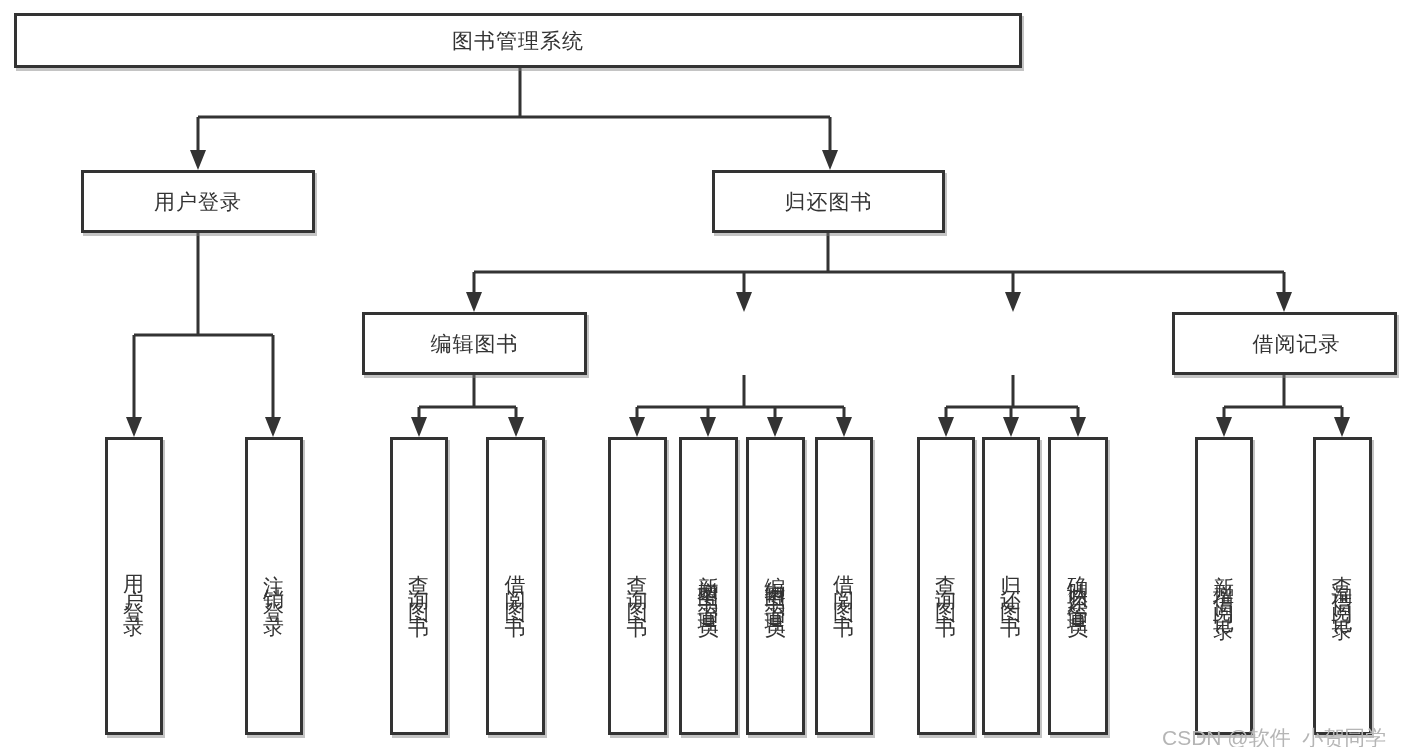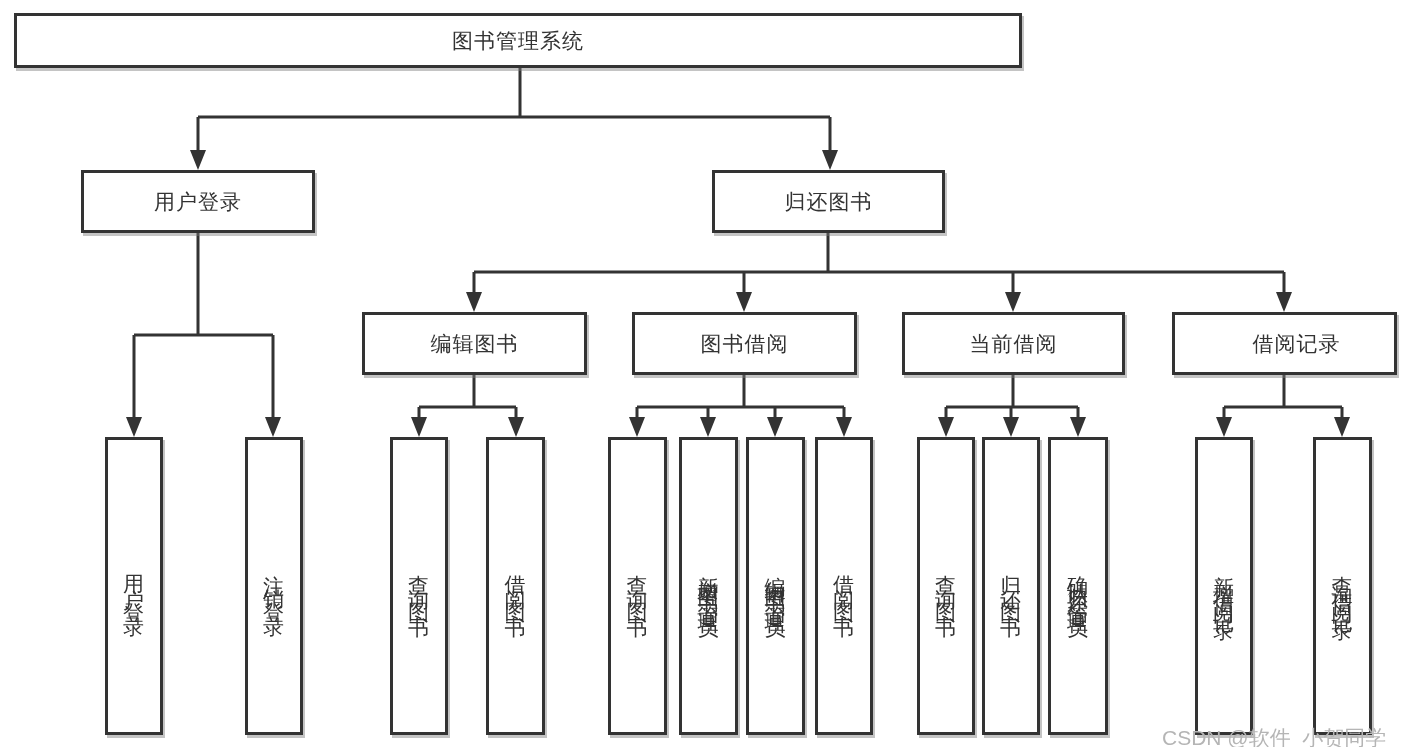--- a/index.html
+++ b/index.html
@@ -84,26 +84,20 @@
   <div class="node hbox" style="left:81px;top:170px;width:234px;height:63px;">
     <span>用户登录</span>
   </div>
   <div class="node hbox" style="left:712px;top:170px;width:233px;height:63px;">
     <span>归还图书</span>
   </div>
 
   <div class="node hbox" style="left:362px;top:312px;width:225px;height:63px;">
     <span>编辑图书</span>
   </div>
-  <div class="node hbox" style="left:632px;top:312px;width:225px;height:63px;">
-    <span>图书借阅</span>
-  </div>
-  <div class="node hbox" style="left:902px;top:312px;width:223px;height:63px;">
-    <span>当前借阅</span>
-  </div>
   <div class="node hbox" style="left:1172px;top:312px;width:225px;height:63px;padding-left:24px;">
     <span>借阅记录</span>
   </div>
 
   <div class="node vbox" style="left:105px;top:437px;width:58px;height:298px;">
     <span class="vlabel gap-lg">用户登录</span>
   </div>
   <div class="node vbox" style="left:245px;top:437px;width:58px;height:298px;">
     <span class="vlabel gap-lg">注销登录</span>
   </div>

